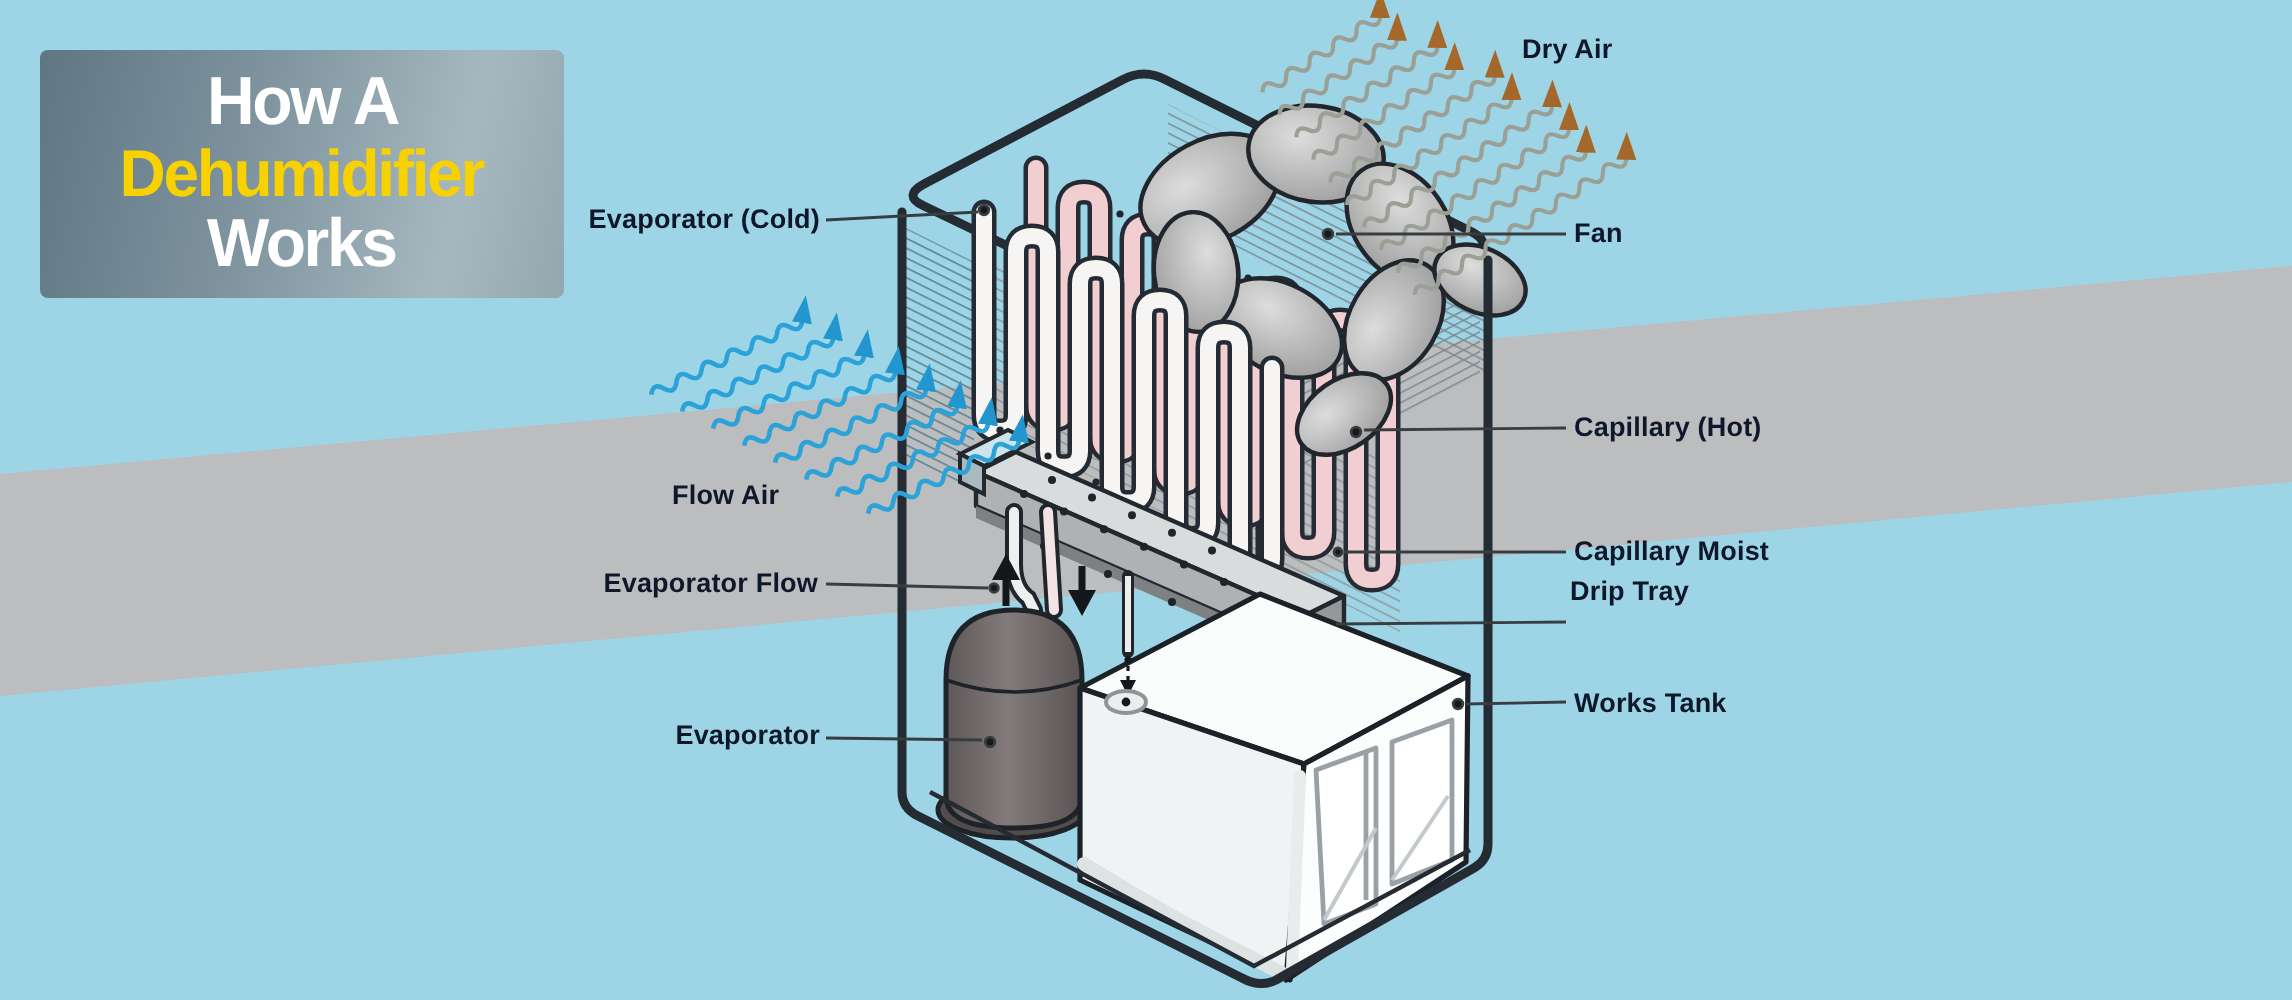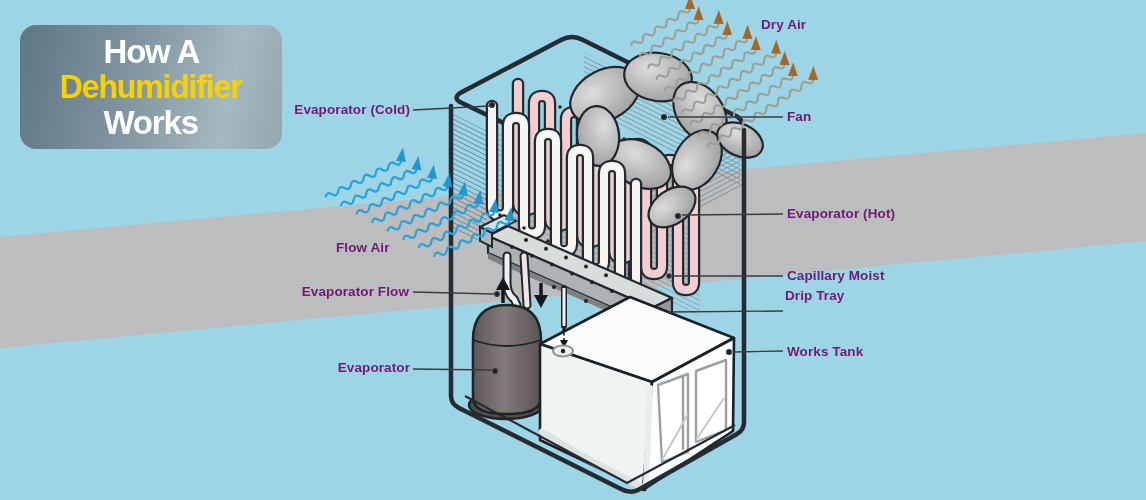--- a/index.html
+++ b/index.html
@@ -1,23 +1,23 @@
 <!DOCTYPE html>
 <html><head>
 <meta charset="utf-8">
 <style>
   html,body{margin:0;padding:0;background:#9ed5e6;}
   #stage{position:relative;width:1146px;height:500px;overflow:hidden;
          background:#9ed5e6;font-family:"Liberation Sans",sans-serif;}
   #art{position:absolute;left:0;top:0;}
   .lbl{position:absolute;font:700 13.5px "Liberation Sans",sans-serif;
-       color:#701a75;letter-spacing:.1px;white-space:nowrap;}
+       color:#0f172a;letter-spacing:.1px;white-space:nowrap;}
   .r{text-align:left;}
   #badge{position:absolute;left:20px;top:25px;width:262px;height:124px;
-         border-radius:16px;display:flex;flex-direction:column;justify-content:center;
+         border-radius:4px;display:flex;flex-direction:column;justify-content:center;
          align-items:center;background:linear-gradient(102deg,#5f7683 0%,#7e939e 40%,#a6b8bf 78%,#93a7af 100%);}
   #badge .t{font-weight:700;font-size:34px;line-height:1.06;letter-spacing:-1.2px;
             color:#fff;transform:scaleX(.97);}
   #badge .t.yellow{color:#f8d100;font-size:33px;}
   .wb{fill:none;stroke:#2ba3d8;stroke-width:2.3;}
   .wd{fill:none;stroke:#9aa096;stroke-width:2.1;}
   .cOut{fill:none;stroke:#242b33;stroke-width:12.5;stroke-linecap:round;stroke-linejoin:round;}
   .cIn{fill:none;stroke-width:8;stroke-linecap:round;stroke-linejoin:round;}
   .edge{fill:none;stroke:#242b33;stroke-width:4.5;stroke-linecap:round;stroke-linejoin:round;}
   .thin{fill:none;stroke:#242b33;stroke-width:2.2;}
@@ -228,21 +228,21 @@
 
 <div id="badge">
   <div class="t">How A</div>
   <div class="t yellow">Dehumidifier</div>
   <div class="t">Works</div>
 </div>
 
 <div class="lbl r" style="right:736px;top:102px">Evaporator (Cold)</div>
 <div class="lbl" style="left:787px;top:109px">Fan</div>
 <div class="lbl" style="left:761px;top:17px">Dry Air</div>
-<div class="lbl" style="left:787px;top:206px">Evaporator (Hot)</div>
+<div class="lbl" style="left:787px;top:206px">Capillary (Hot)</div>
 <div class="lbl" style="left:787px;top:268px">Capillary Moist</div>
 <div class="lbl" style="left:785px;top:288px">Drip Tray</div>
 <div class="lbl" style="left:787px;top:344px">Works Tank</div>
 <div class="lbl" style="left:336px;top:240px">Flow Air</div>
 <div class="lbl r" style="right:737px;top:284px">Evaporator Flow</div>
 <div class="lbl r" style="right:736px;top:360px">Evaporator</div>
 
 </div>
 
 </body></html>

